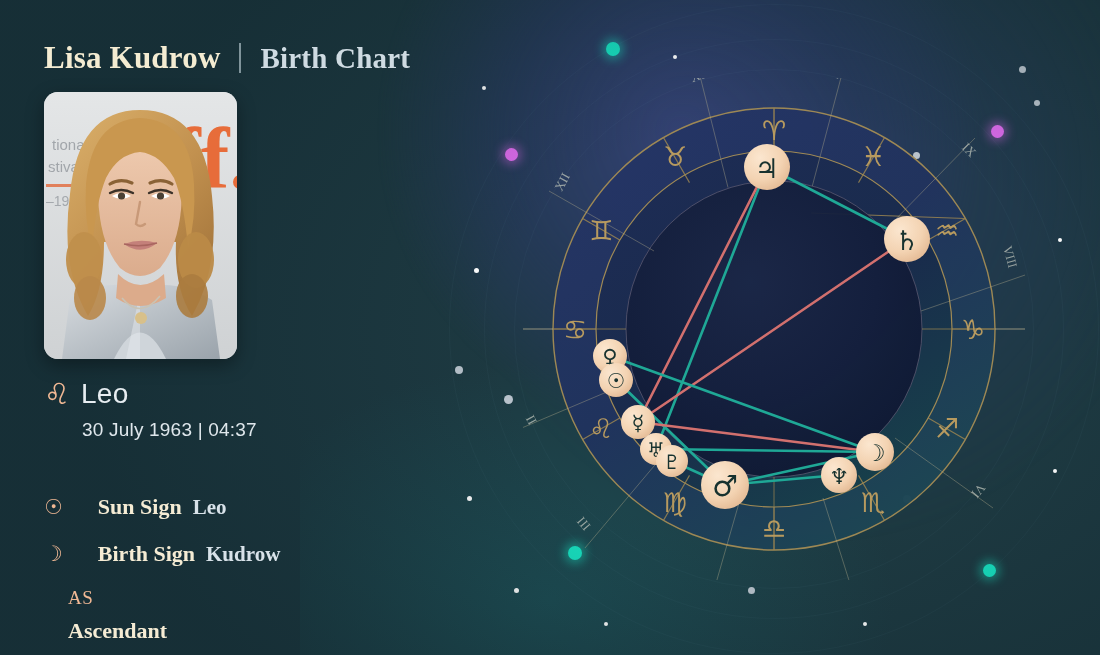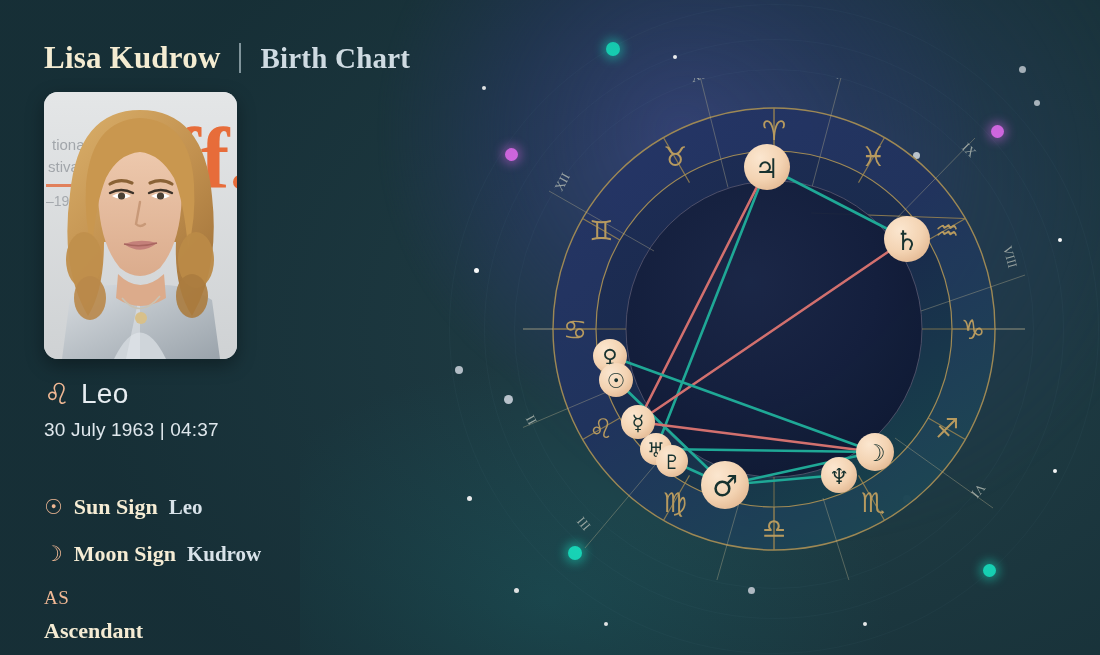--- a/index.html
+++ b/index.html
@@ -71,35 +71,35 @@
     position:absolute; left:44px; top:378px;
     display:flex; align-items:center; gap:11px;
   }
   .sign-glyph { font-size:29px; color:#f0b894; line-height:1; font-family:"DejaVu Sans", sans-serif; }
   .sign-name  { font-size:28px; color:#e7edf1; letter-spacing:.3px; }
 
   .meta-line {
     position:absolute; left:44px;
     font-size:19px; color:#dfe7ec; letter-spacing:.2px;
   }
-  .meta-1 { top:419px; }
+  .meta-1 { top:419px;margin-left:38px; }
   .meta-2 { top:450px; }
 
   
   .attr {
     position:absolute; left:44px;
     display:flex; align-items:baseline; gap:11px;
     font-family:"Liberation Serif", serif;
   }
   .attr-1 { top:494px; }
   .attr-2 { top:541px; }
   .attr-3 { top:588px;flex-direction:column; }
   .attr-icon { font-size:21px; color:#f0b894; font-family:"DejaVu Sans", sans-serif; line-height:1; }
   .attr-icon.as { font-size:19px; font-family:"Liberation Serif", serif; letter-spacing:.5px; }
-  .attr-label { font-size:22px; font-weight:700; color:#f5ecd4; }
+  .attr-label { font-size:22px; font-weight:700; color:#f5ecd4;margin-left:24px; }
   .attr-value { font-size:21px; font-weight:700; color:#d8e2e9; }
 
   
   #brand {
     position:absolute; right:26px; top:20px;
     display:flex; align-items:center; gap:13px;
   }
   .brand-badge {
     width:33px; height:33px; border-radius:9px;
     background:#1a3640; border:1px solid #5f7078;
@@ -235,21 +235,21 @@
 
     <div class="meta-line meta-1">30 July 1963 | 04:37</div>
 
     <div class="attr attr-1">
       <span class="attr-icon">☉</span>
       <span class="attr-label">Sun Sign</span>
       <span class="attr-value">Leo</span>
     </div>
     <div class="attr attr-2">
       <span class="attr-icon">☽</span>
-      <span class="attr-label">Moon Sign</span>
+      <span class="attr-label">Birth Sign</span>
       <span class="attr-value">Kudrow</span>
     </div>
     <div class="attr attr-3">
       <span class="attr-icon as">AS</span>
       <span class="attr-label">Ascendant</span>
       <span class="attr-value">States</span>
     </div>
   </div>
 
 

